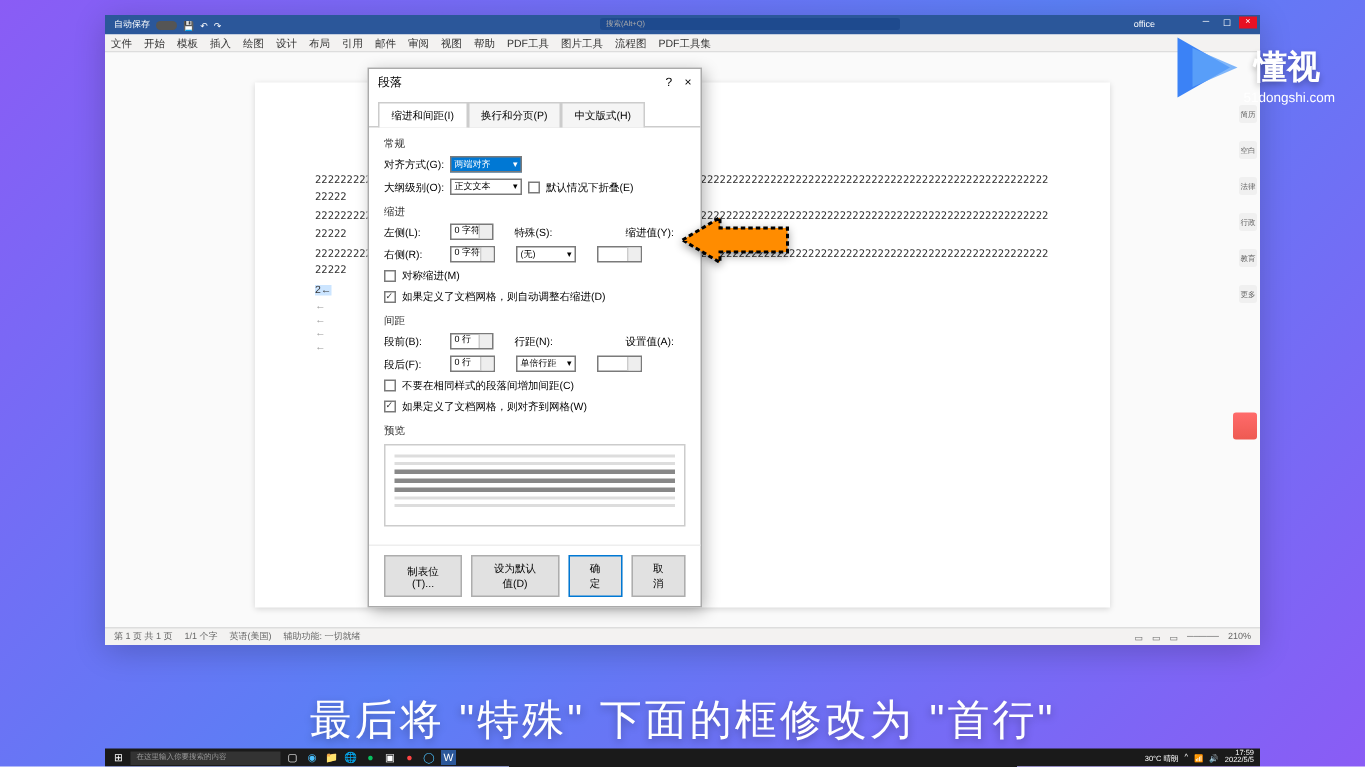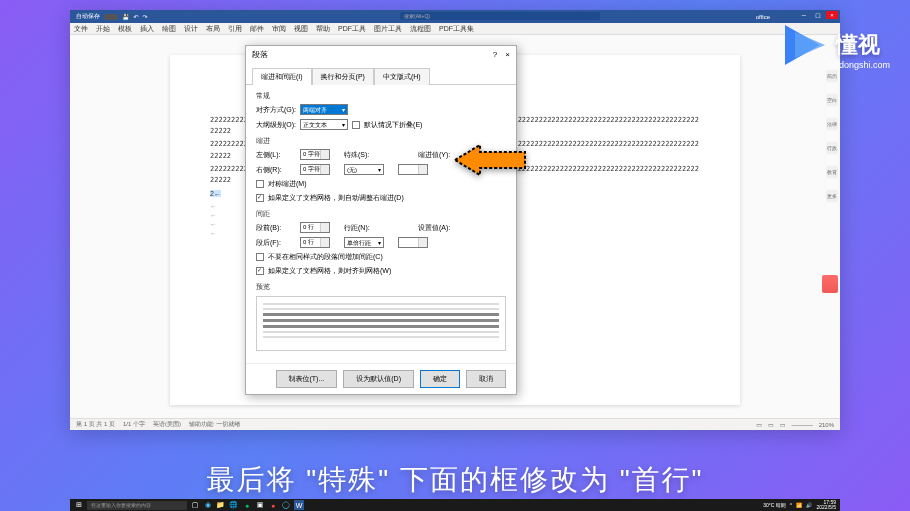--- a/index.html
+++ b/index.html
@@ -11,21 +11,21 @@
 .win-controls{position:absolute;right:2px;top:1px;display:flex;gap:2px}
 .win-btn{width:12px;height:8px;display:flex;align-items:center;justify-content:center;font-size:6px;color:#fff}
 .win-btn.close{background:#e81123}
 .ribbon-tabs{display:flex;background:#f3f2f1;font-size:7px;padding:0 4px;height:12px;align-items:center;gap:8px;border-bottom:1px solid #ddd}
 .ribbon-tabs span{color:#333;cursor:pointer}
 .doc-area{background:#fafafa;height:388px;position:relative;overflow:hidden;padding:20px 100px}
 .page{background:#fff;width:100%;min-height:350px;box-shadow:0 1px 4px rgba(0,0,0,0.15);padding:60px 40px;position:relative}
 .para{font-size:7px;color:#333;word-break:break-all;line-height:1.6;margin-bottom:2px;font-family:monospace}
 .para-sel{background:#cce5ff}
 .ret{color:#999;font-size:7px;margin-top:2px}
-.dialog{position:absolute;top:35px;left:175px;width:272px;background:#fff;border:1px solid #aaa;box-shadow:2px 2px 10px rgba(0,0,0,0.3);font-size:7px;z-index:50}
+.dialog{position:absolute;top:35px;left:175px;width:223px;background:#fff;border:1px solid #aaa;box-shadow:2px 2px 10px rgba(0,0,0,0.3);font-size:7px;z-index:50}
 .dlg-title{display:flex;justify-content:space-between;align-items:center;padding:3px 6px;font-size:8px}
 .dlg-close{cursor:pointer}
 .dlg-tabs{display:flex;padding:4px 6px 0;gap:0;border-bottom:1px solid #ccc}
 .dlg-tab{padding:3px 8px;font-size:7px;border:1px solid #ccc;border-bottom:none;background:#fff;position:relative;top:1px}
 .dlg-tab.active{background:#fff;z-index:2}
 .dlg-tab.inactive{background:#f5f5f5}
 .dlg-body{padding:6px 10px}
 .dlg-section{margin-bottom:6px}
 .dlg-label{font-size:7px;color:#333;margin-bottom:3px}
 .dlg-row{display:flex;align-items:center;gap:4px;margin-bottom:4px;font-size:7px}

